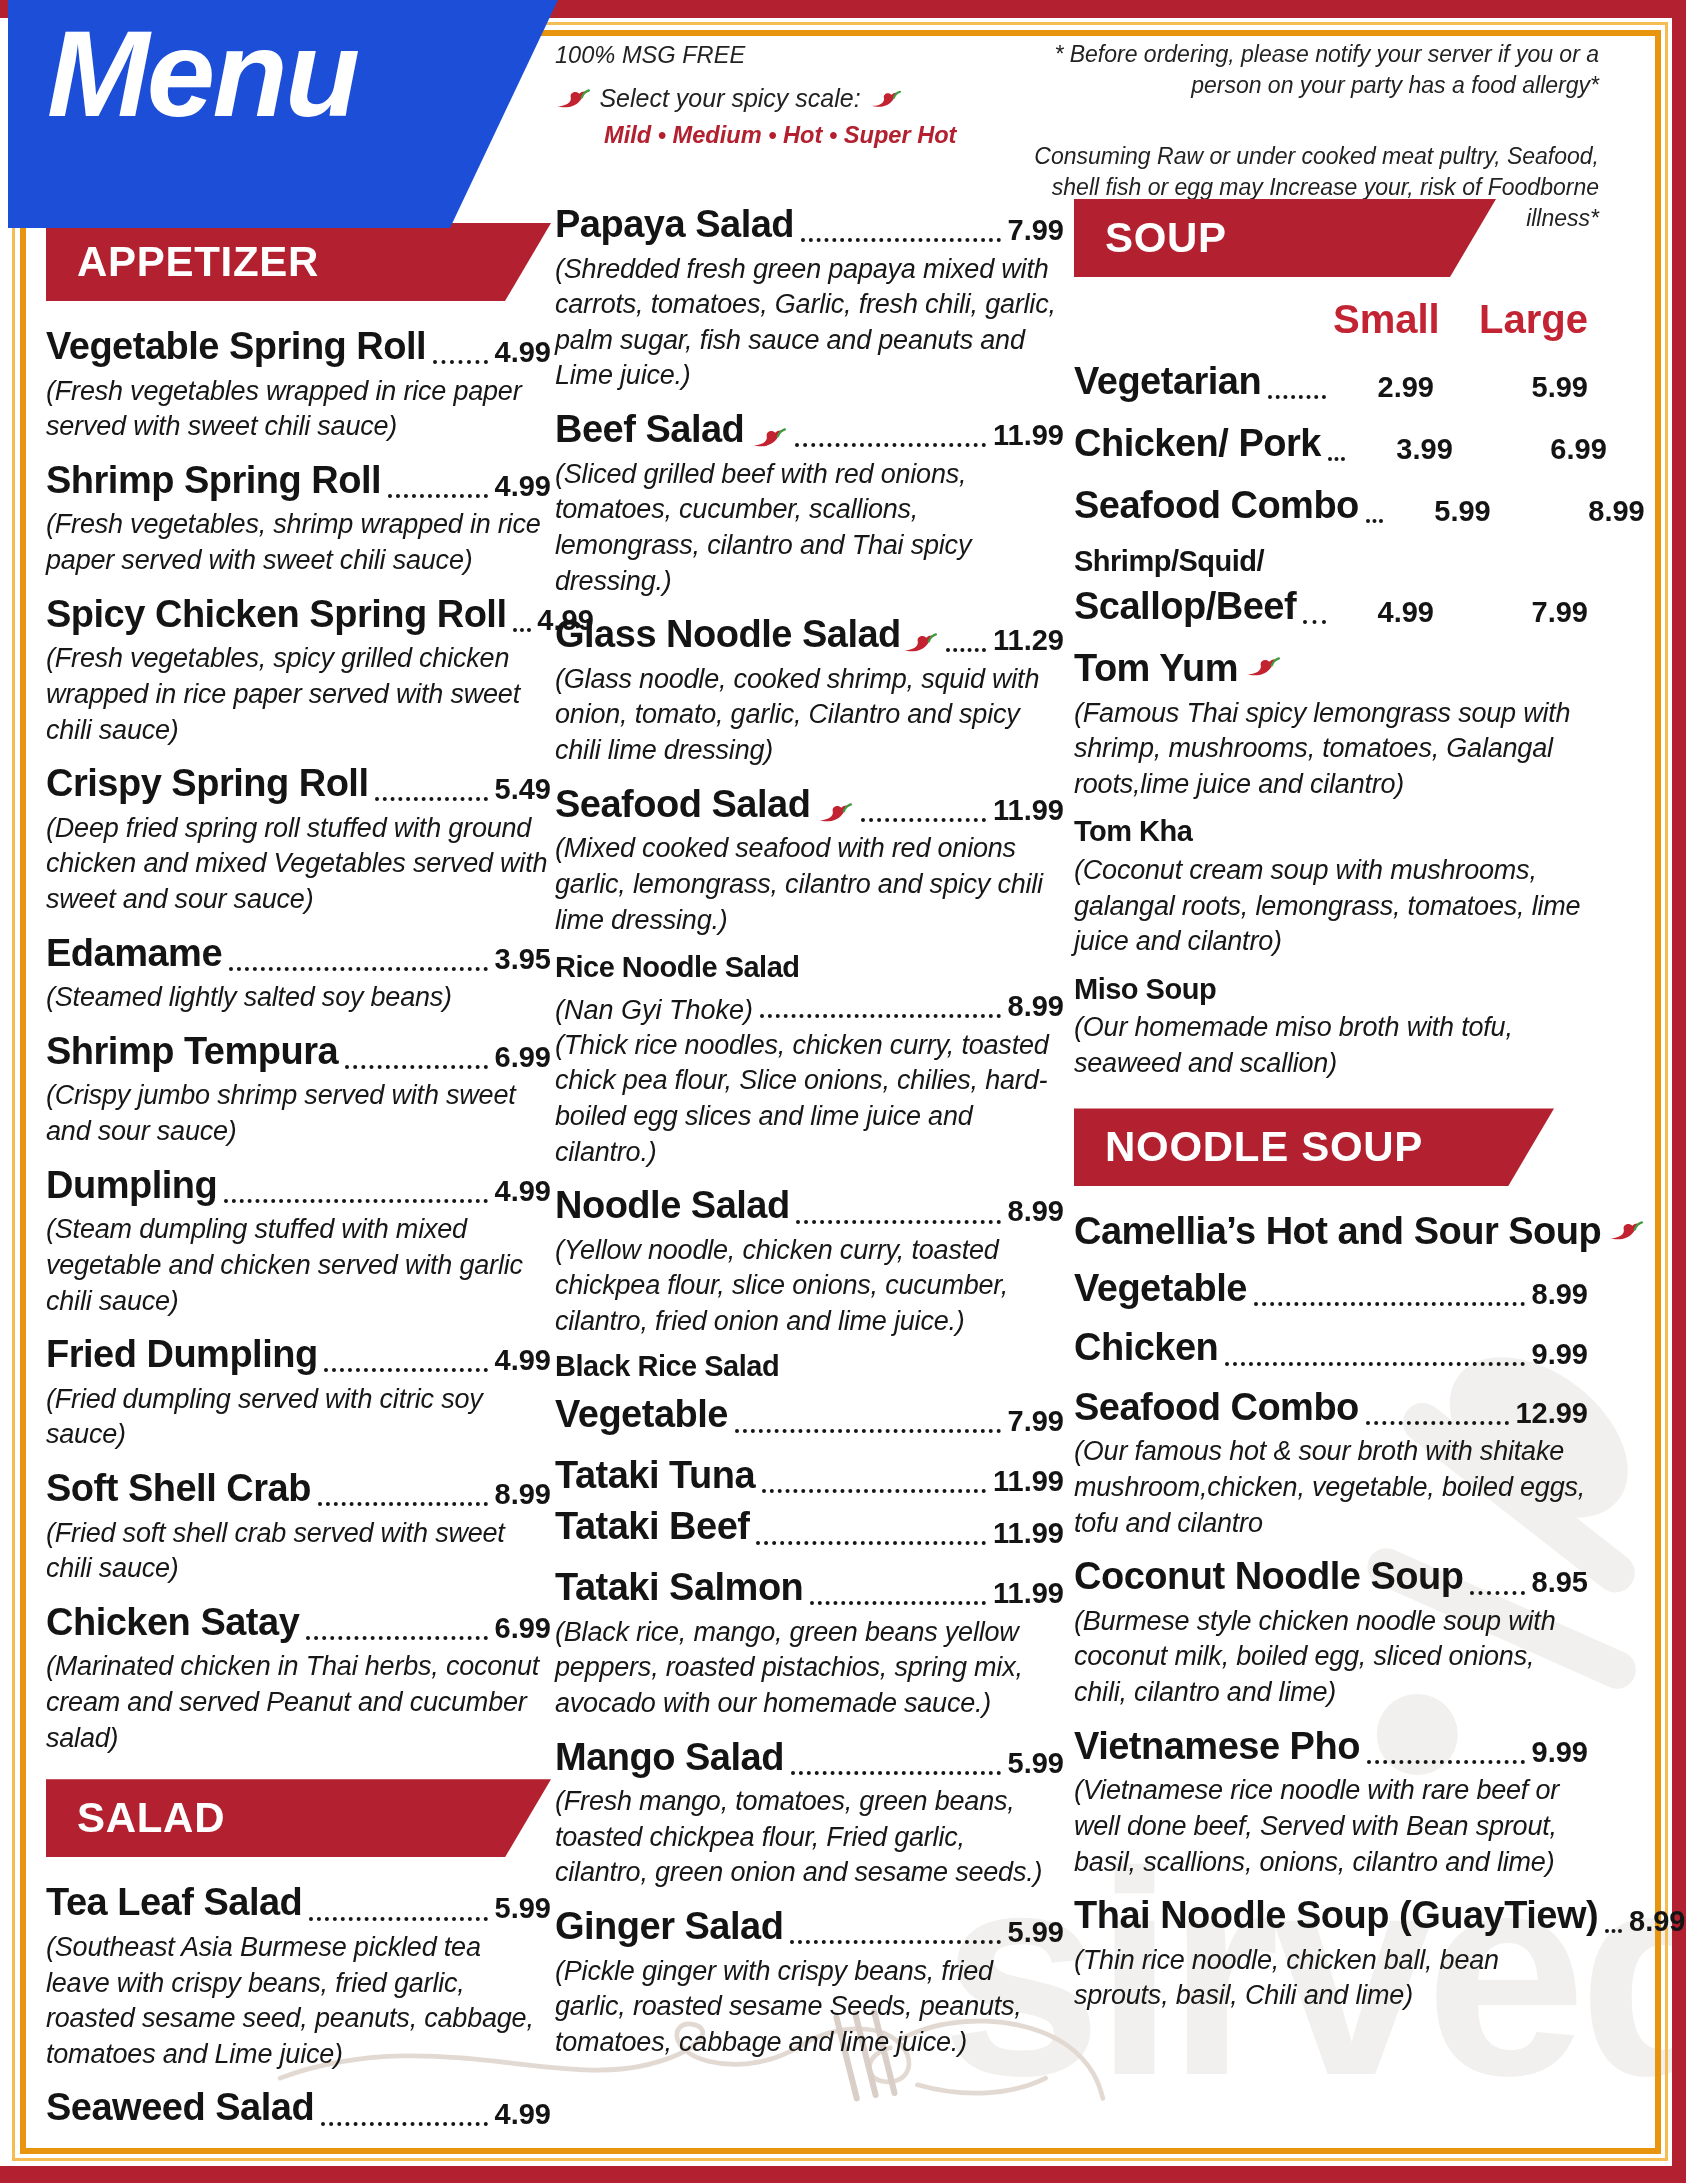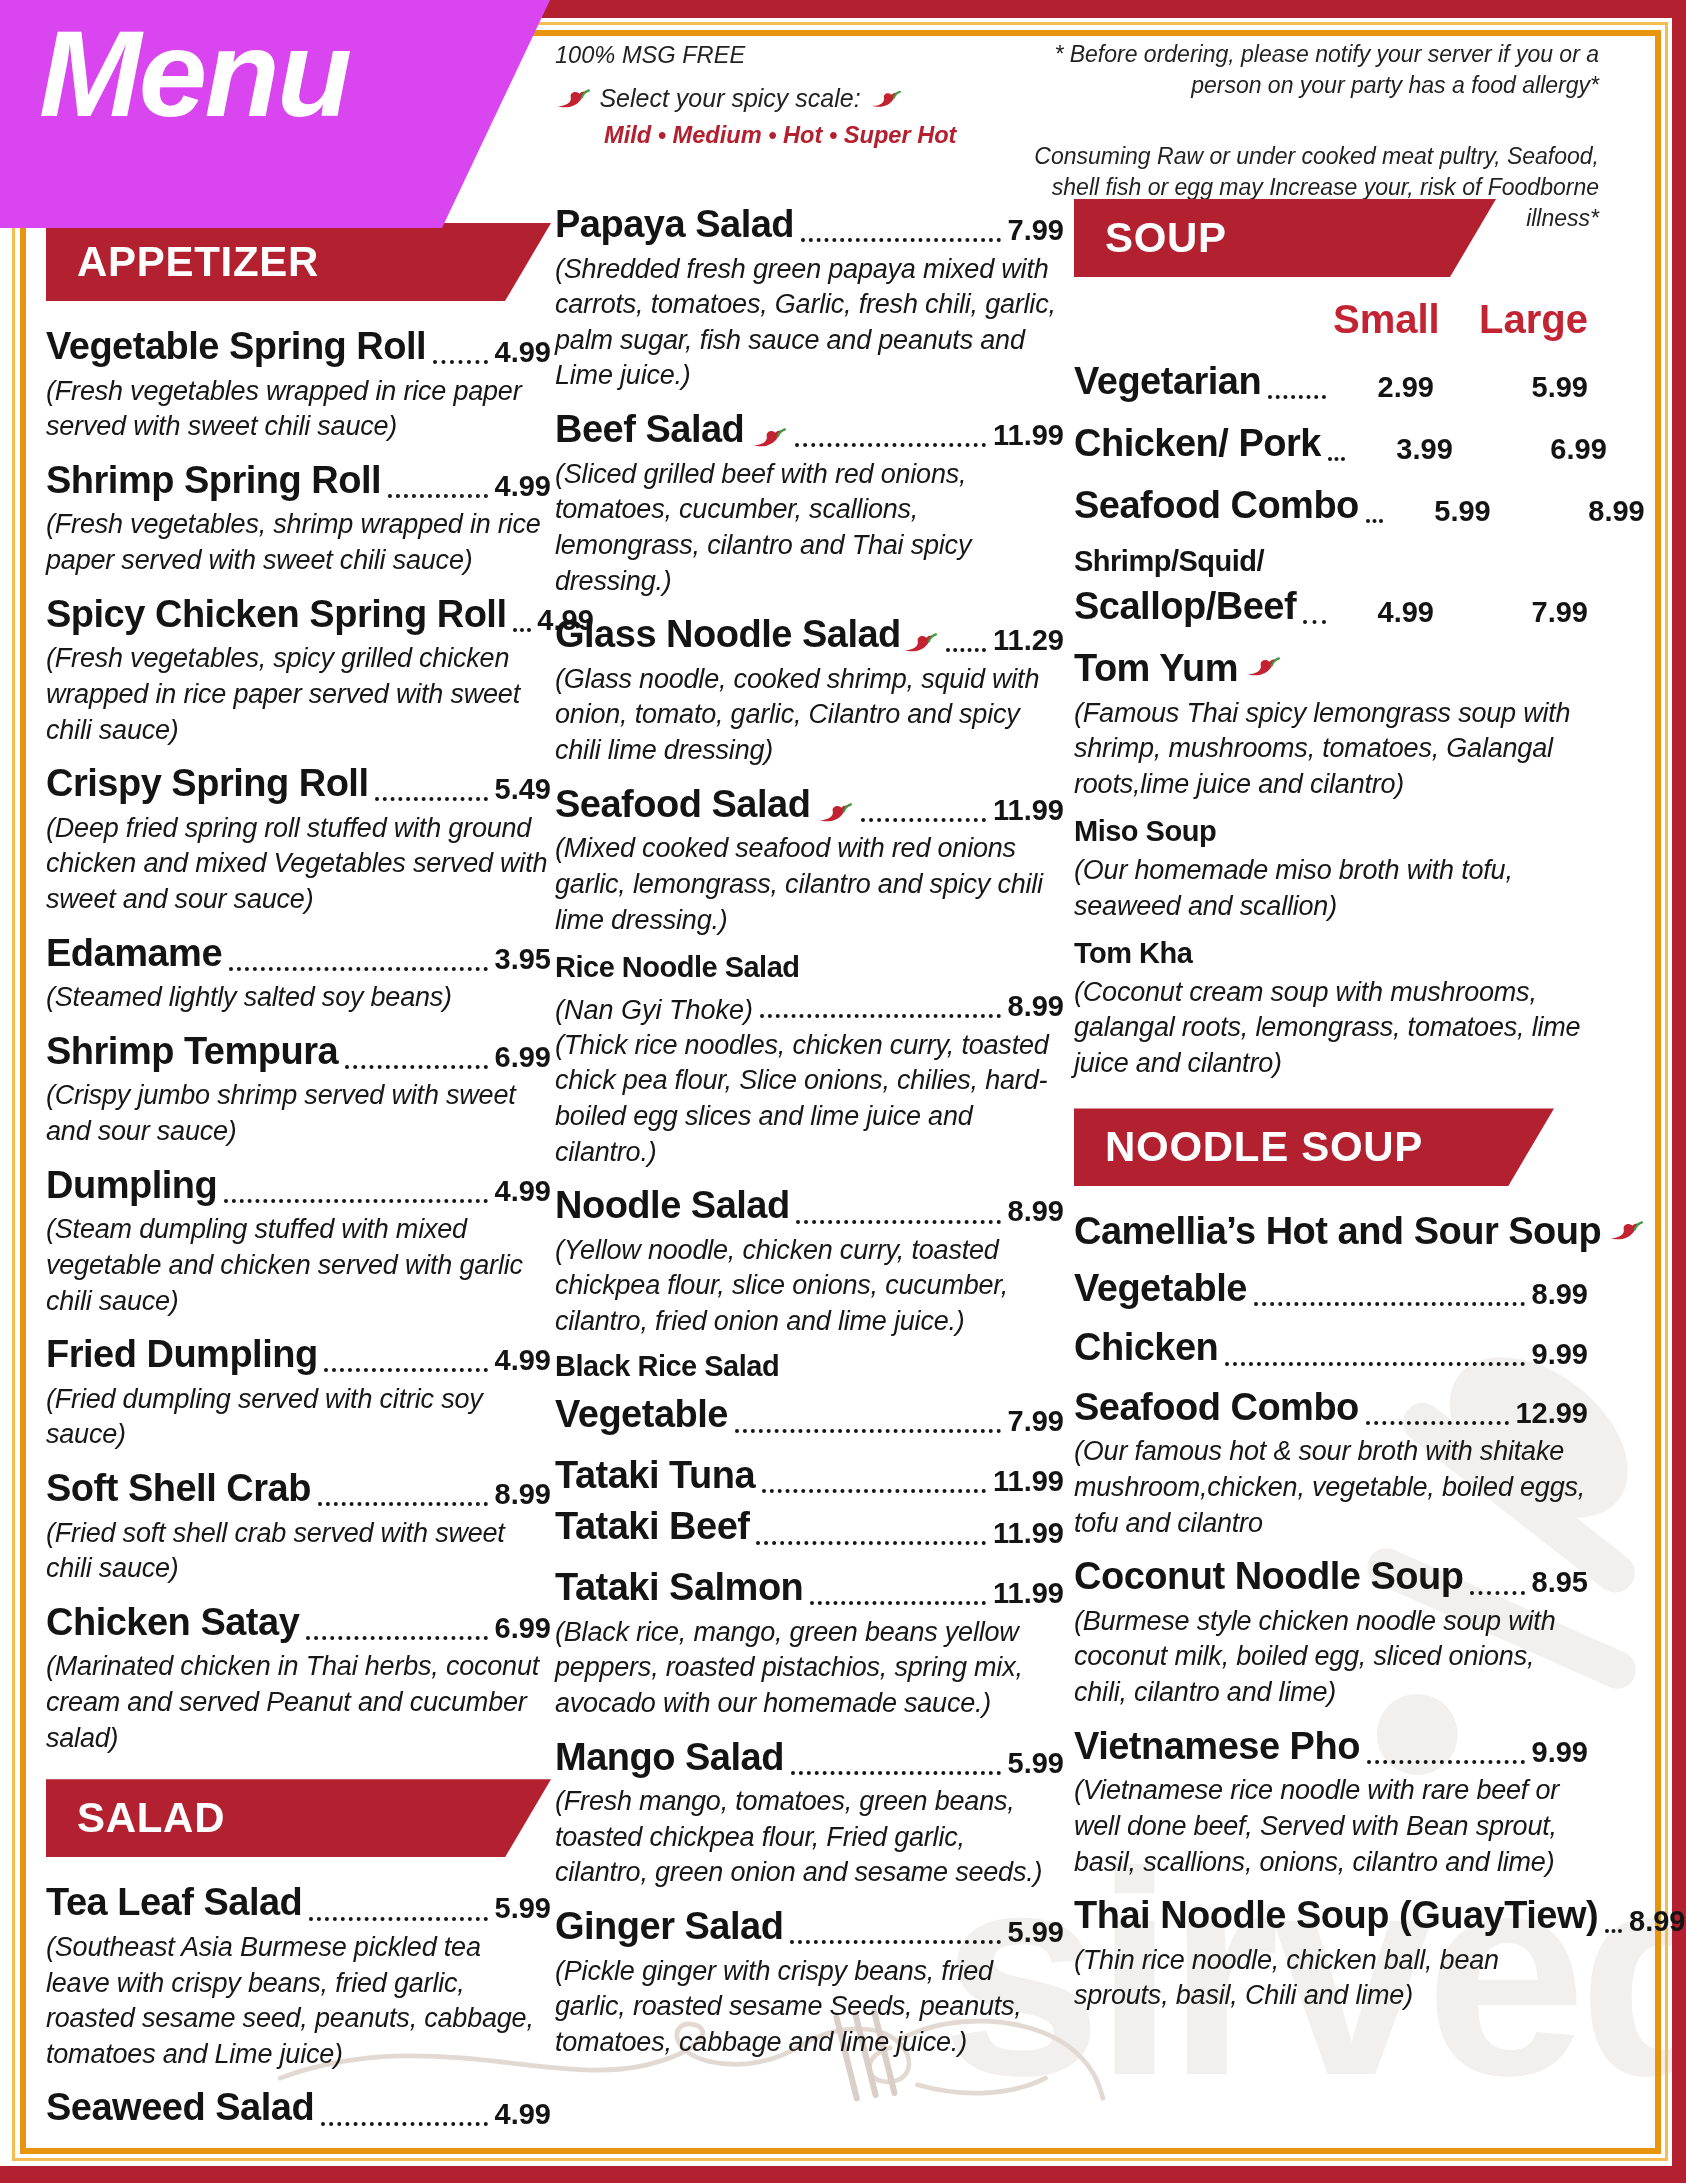--- a/index.html
+++ b/index.html
@@ -8,21 +8,21 @@
     font-family:"Liberation Sans", sans-serif; color:#141414; overflow:hidden;
   }
   
   .frame-red { position:absolute; inset:0; border-top:18px solid #B3202F;
     border-right:15px solid #B3202F; border-bottom:17.5px solid #B3202F; z-index:1; pointer-events:none;}
   .stripe-outer { position:absolute; top:22px; right:19px; bottom:21.6px; left:12px;
     border:3.4px solid #F4BC52; z-index:1; pointer-events:none;}
   .stripe-inner { position:absolute; top:30px; right:26px; bottom:29px; left:19.6px;
     border:6px solid #E8940F; z-index:1; pointer-events:none;}
   
-  .menu-banner { position:absolute; left:0; top:0; width:550px; height:228px; background:#d946ef;
+  .menu-banner { position:absolute; left:8px; top:0; width:550px; height:228px; background:#1d4ed8;
     clip-path:polygon(0 0, 100% 0, calc(100% - 108px) 100%, 0 100%); z-index:3; }
   .menu-title { position:absolute; left:39px; top:12px; font-size:123px; line-height:1;
     font-weight:bold; font-style:italic; color:#fff; letter-spacing:-2.7px; }
   .top-center { position:absolute; left:555px; top:42px; z-index:2; }
   .msg-free { font-style:italic; font-size:23.6px; color:#222; }
   .spicy-row { display:flex; align-items:center; gap:9.4px; margin-top:15px; }
   .spicy-label { font-style:italic; font-size:25px; color:#222; }
   .spicy-levels { margin-top:9.4px; margin-left:49px; font-size:23.6px; font-weight:bold; font-style:italic; color:#B3202F; }
   .top-right { position:absolute; right:88px; top:39px; width:607px; text-align:right;
     font-style:italic; font-size:23px; line-height:1.35; color:#222; z-index:2; }
@@ -383,26 +383,26 @@
     <div class="item">
       <div class="row" style="align-items:center">
           <span class="nm">Tom Yum</span>
         <svg class="chili" viewBox="0 0 60 42">
             <use href="#chili-shape"></use>
           </svg>
         </div>
       <div class="desc">(Famous Thai spicy lemongrass soup with shrimp, mushrooms, tomatoes, Galangal roots,lime juice and cilantro)</div>
     </div>
     <div class="item">
+      <div class="plainline">Tom Kha</div>
+      <div class="desc">(Coconut cream soup with mushrooms, galangal roots, lemongrass, tomatoes, lime juice and cilantro)</div>
+    </div>
+    <div class="item">
       <div class="plainline">Miso Soup</div>
       <div class="desc">(Our homemade miso broth with tofu, seaweed and scallion)</div>
-    </div>
-    <div class="item">
-      <div class="plainline">Tom Kha</div>
-      <div class="desc">(Coconut cream soup with mushrooms, galangal roots, lemongrass, tomatoes, lime juice and cilantro)</div>
     </div>
 
     <div class="band noodle-band">
         <span>NOODLE SOUP</span>
       </div>
 
     <div class="item">
       <div class="row" style="align-items:center; margin-bottom:5.4px">
           <span class="nm">Camellia’s Hot and Sour Soup</span>
         <svg class="chili" viewBox="0 0 60 42">

